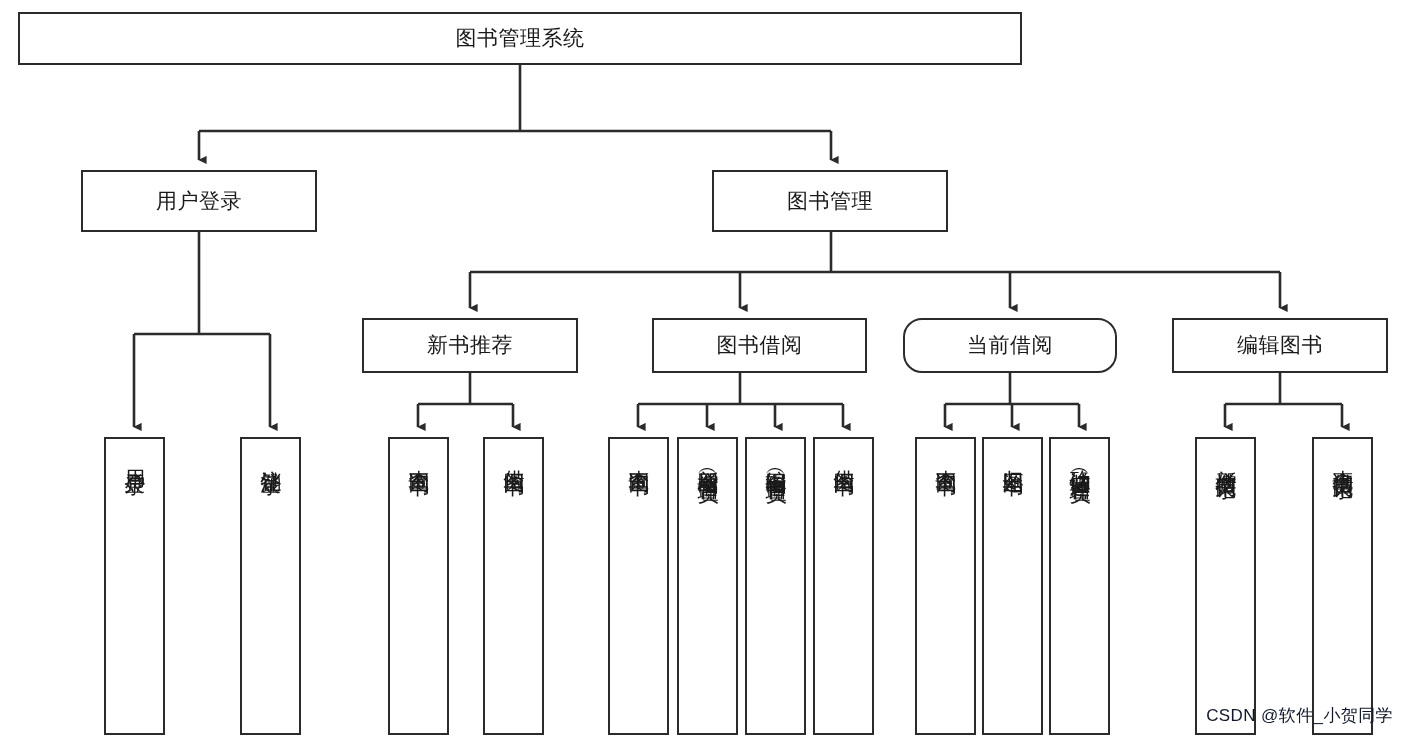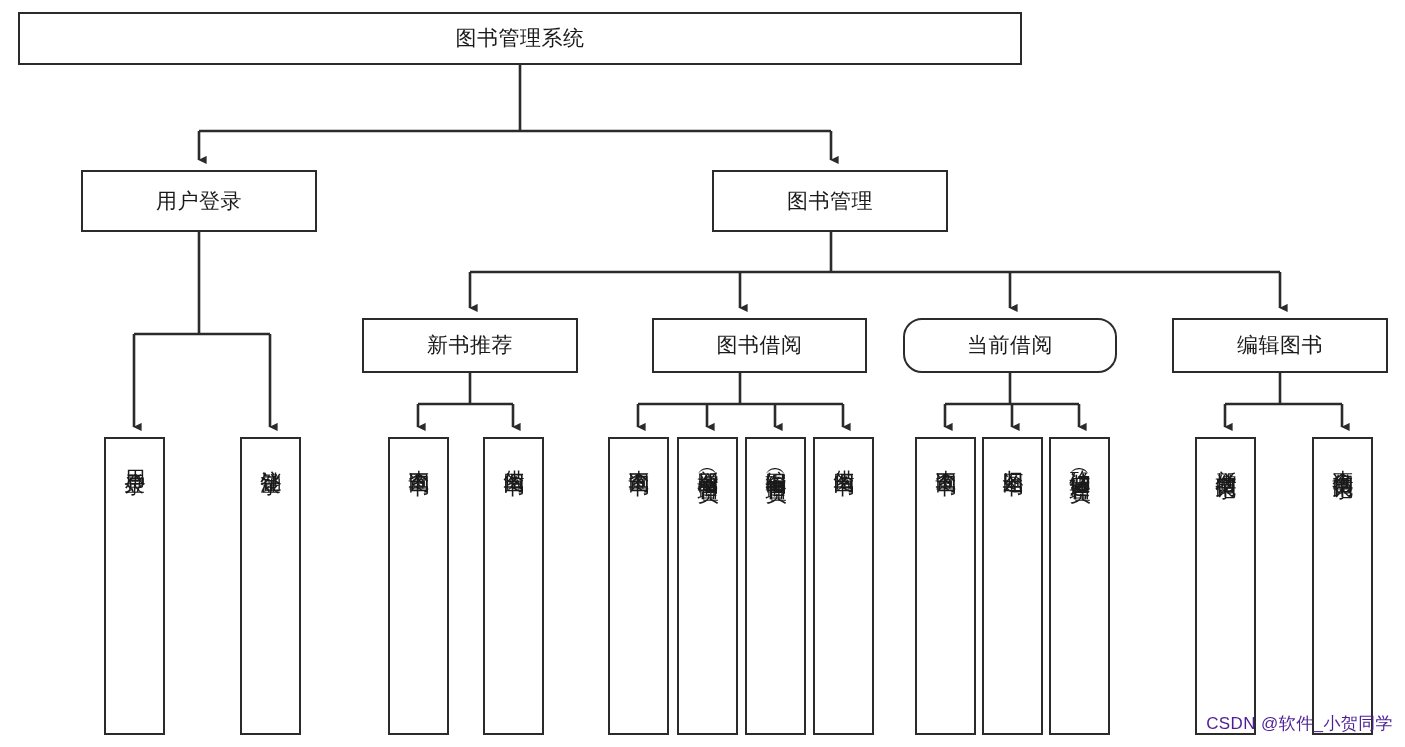--- a/index.html
+++ b/index.html
@@ -57,23 +57,23 @@
     writing-mode: vertical-rl;
     text-orientation: upright;
     font-size: 21px;
     line-height: 1.18;
     letter-spacing: 2px;
     white-space: nowrap;
   }
   .watermark {
     position: absolute;
     right: 12px;
-    bottom: 12px;
+    bottom: 20px;
     font-size: 17px;
-    color: #4c1d95;
+    color: #0f172a;
     white-space: nowrap;
     letter-spacing: 0.4px;
   }
 </style>
 </head>
 <body>
 
 <div id="diagram-root">
 
   <svg id="edge-layer" viewBox="0 0 1405 747" width="1405" height="747" xmlns="http://www.w3.org/2000/svg">

